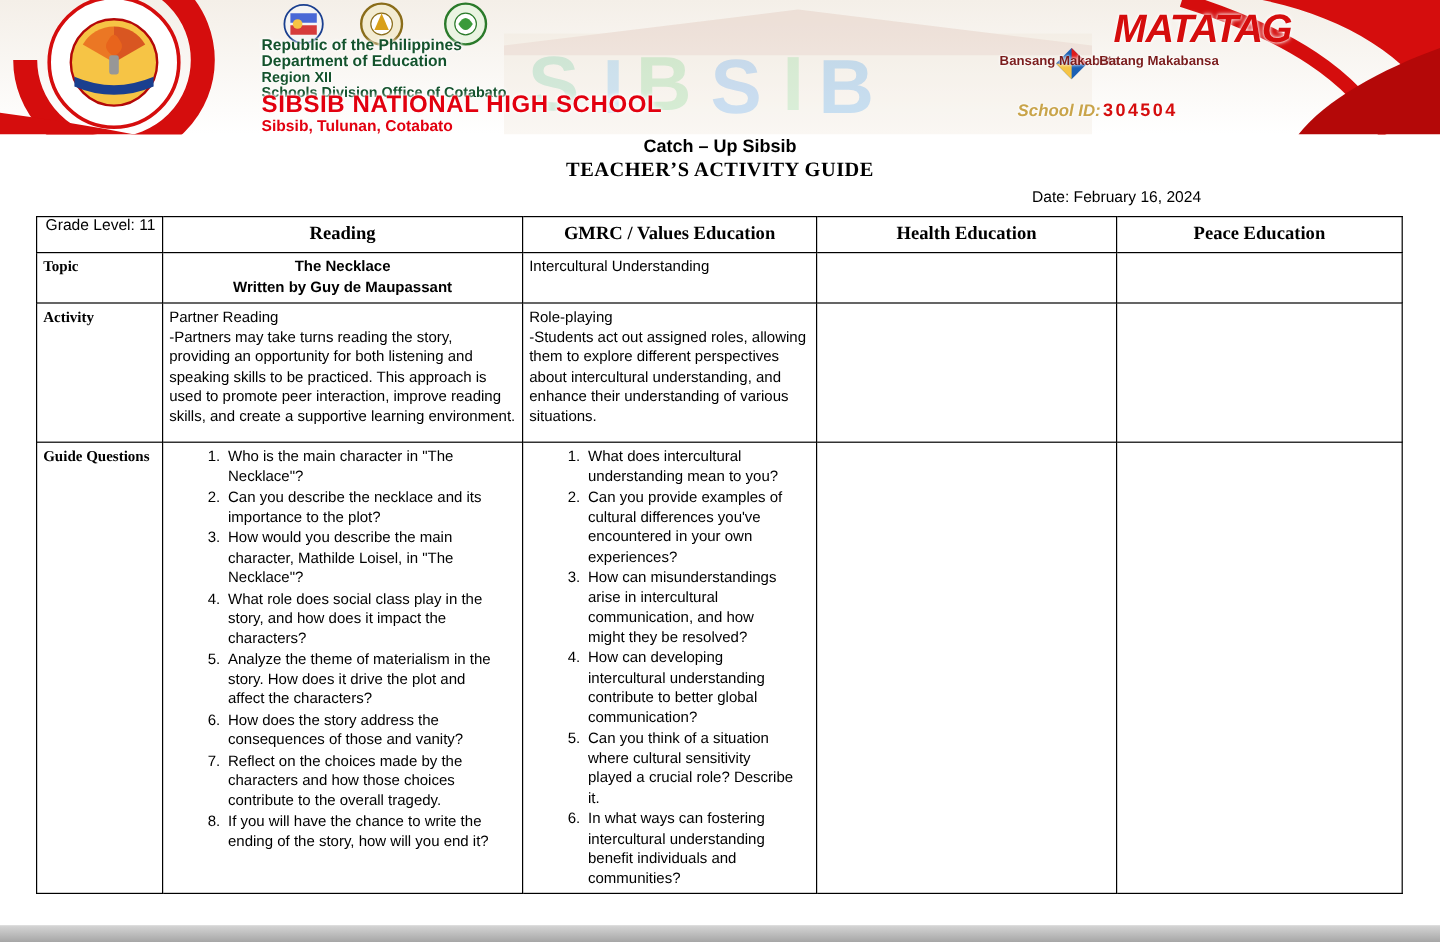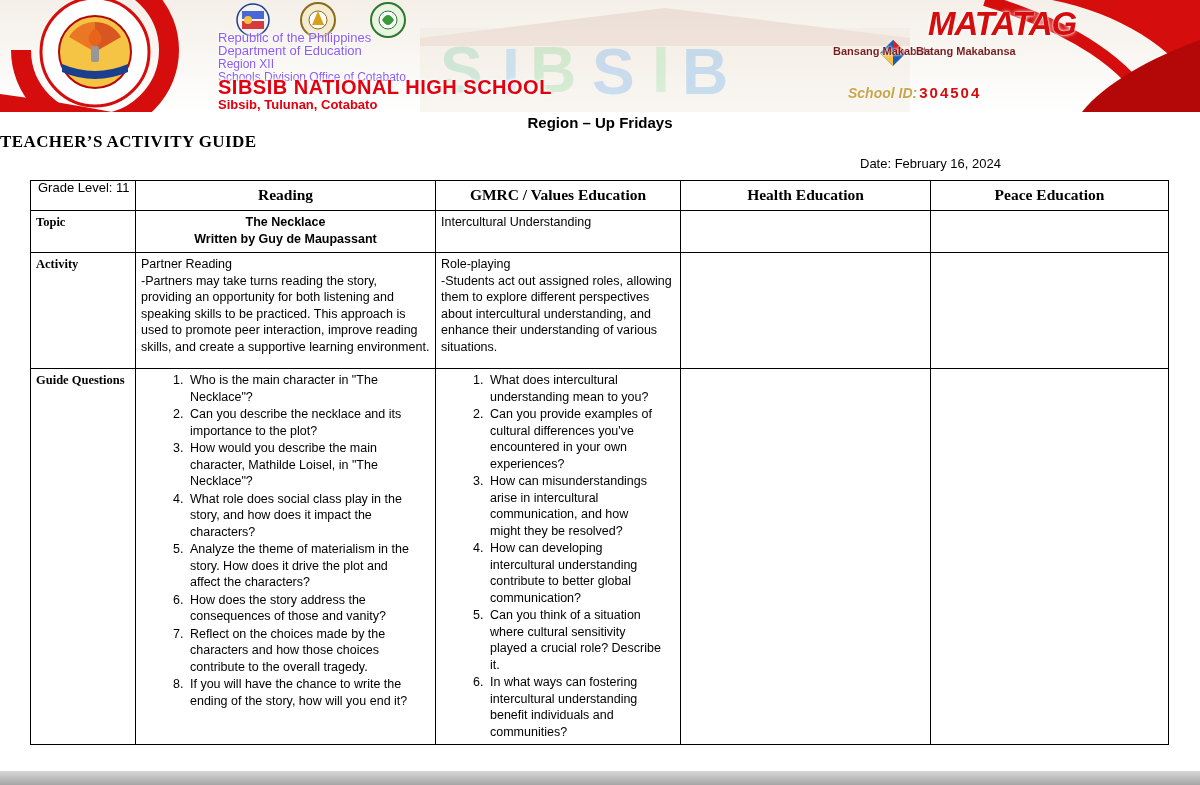--- a/index.html
+++ b/index.html
@@ -11,21 +11,21 @@
     position:relative;
     overflow:hidden;
   }
   .page { position:relative; width:1200px; height:785px; background:#fff; }
 
   
   .banner { position:relative; width:1200px; height:112px; }
   .banner-art { position:absolute; left:0; top:0; }
   .gov-lines {
     position:absolute; left:218px; top:31px;
-    color:#8b5cf6; font-weight:normal;
+    color:#14532d; font-weight:bold;
     text-shadow:0 0 2px #fff, 0 0 4px #fff, 0 0 4px #fff;
   }
   .gl1, .gl2 { font-size:13px; line-height:13px; }
   .gl3, .gl4 { font-size:12px; line-height:12px; margin-top:1px; }
   .school-name {
     position:absolute; left:218px; top:77px;
     font-size:20px; line-height:20px; font-weight:bold;
     color:#e2000f; letter-spacing:0.5px;
     text-shadow:0 0 2px #fff, 0 0 4px #fff, 0 0 4px #fff;
   }
@@ -48,21 +48,21 @@
   .tagline-left { left:833px; }
   .tagline-right { left:916px; }
   .school-id { position:absolute; left:848px; top:84px; white-space:nowrap;
     text-shadow:0 0 2px #fff, 0 0 3px #fff; }
   .school-id-label { font-size:14px; font-weight:bold; font-style:italic; color:#c9a44a;text-align:center; }
   .school-id-value { font-size:15px; font-weight:bold; color:#d50d0d; letter-spacing:2px; margin-left:2px; }
 
   
   .program-title { text-align:center; font-weight:bold; font-size:15px; line-height:17px; margin-top:2px; }
   .doc-title {
-    font-weight:bold; font-size:17px; line-height:20px;
+    text-align:center; font-weight:bold; font-size:17px; line-height:20px;
     font-family:"Liberation Serif", serif; letter-spacing:0.4px; margin-top:1px;
   }
   .meta-row { position:relative; height:17px; margin-top:4px; font-size:13px; line-height:15px; }
   .grade-level { position:absolute; left:38px;margin-top:24px; }
   .doc-date { position:absolute; left:860px; }
 
   
   .guide-table {
     border-collapse:collapse; table-layout:fixed;
     width:1138px; margin:7px 0 0 30px;
@@ -178,21 +178,21 @@
     <div class="school-address">Sibsib, Tulunan, Cotabato</div>
 
     <div class="matatag">MATATAG</div>
     <div class="tagline-left">Bansang Makabata</div>
     <div class="tagline-right">Batang Makabansa</div>
     <div class="school-id">
       <span class="school-id-label">School ID:</span><span class="school-id-value">304504</span>
     </div>
   </header>
 
-  <div class="program-title">Region – Up Fridays</div>
+  <div class="program-title">Catch – Up Sibsib</div>
   <div class="doc-title">TEACHER’S ACTIVITY GUIDE</div>
   <div class="meta-row">
     <span class="grade-level">Grade Level: 11</span>
     <span class="doc-date">Date: February 16, 2024</span>
   </div>
 
   <table class="guide-table">
     <colgroup>
       <col style="width:105px">
         <col style="width:300px">

